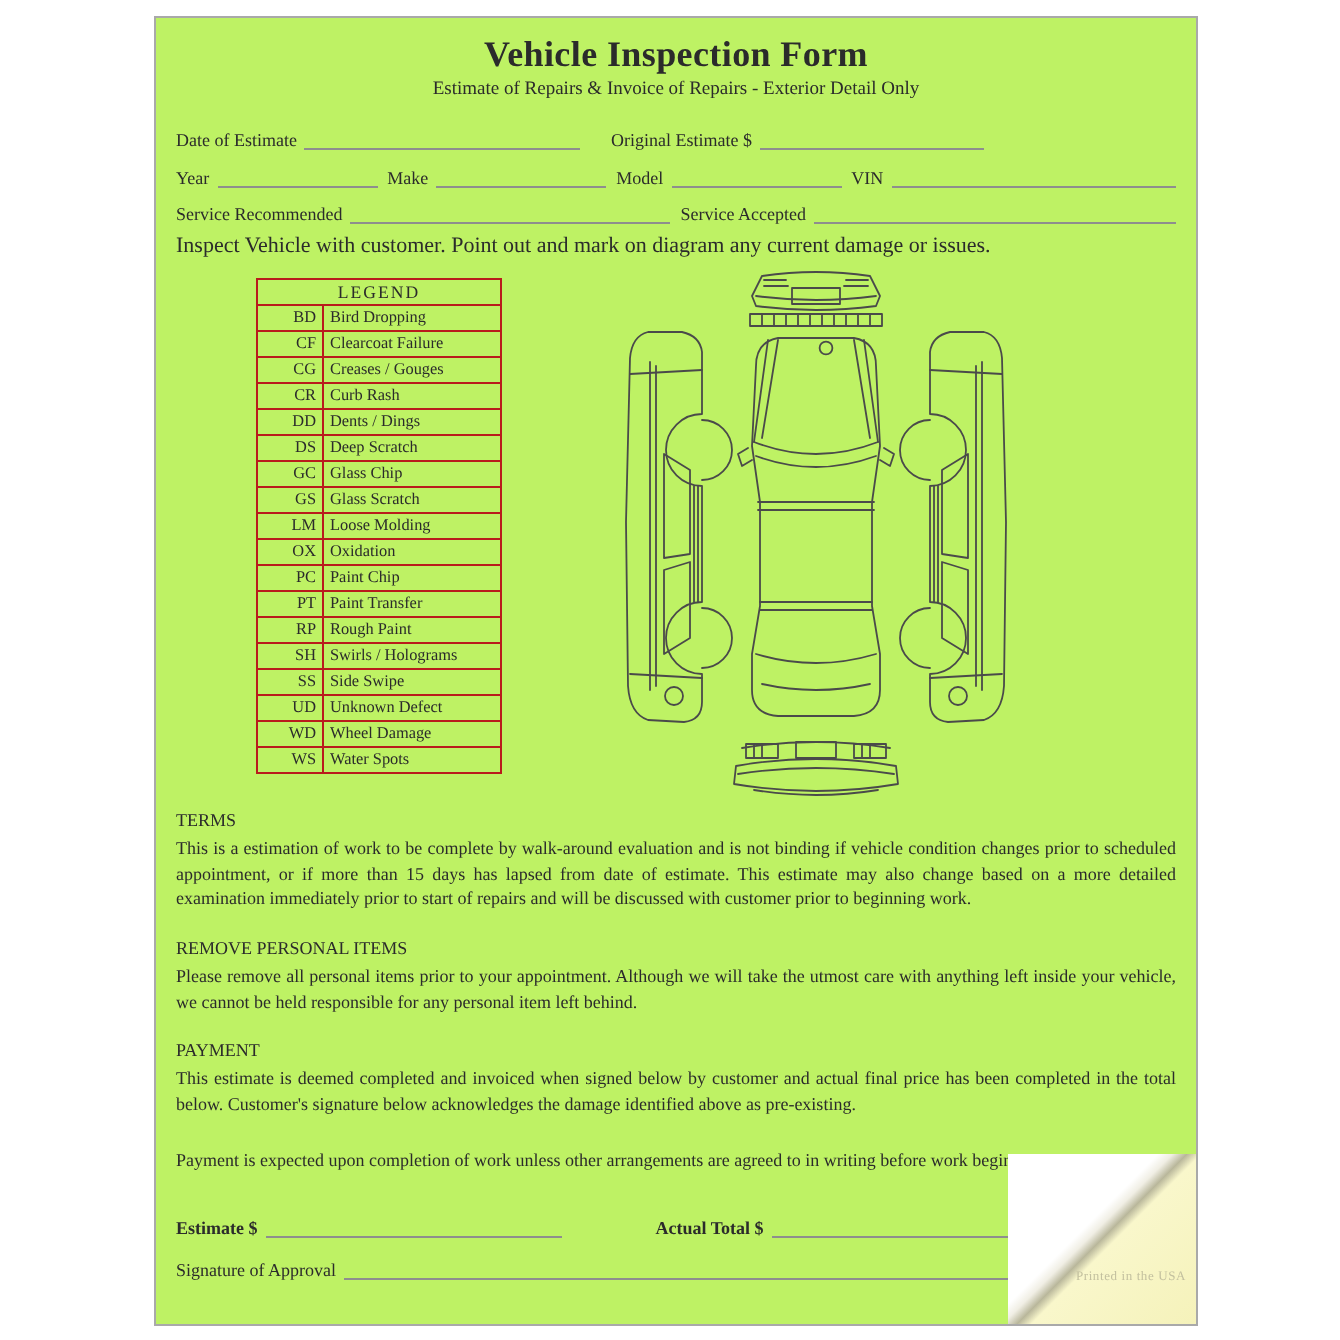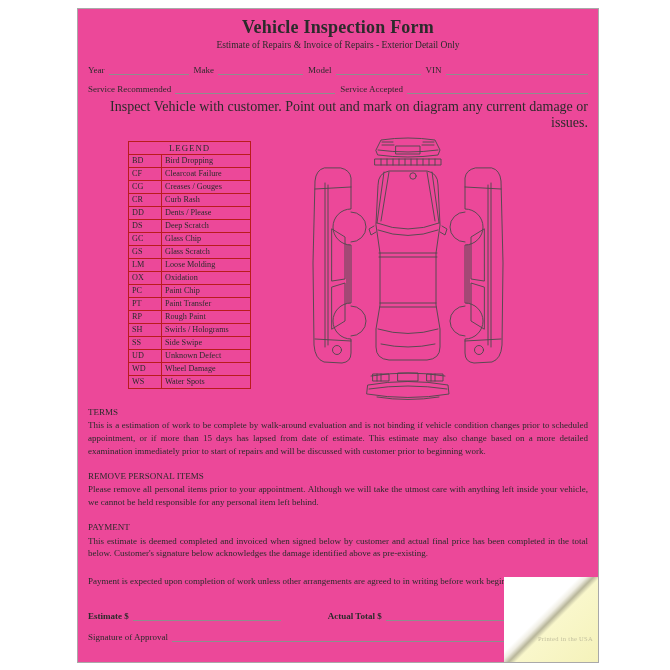--- a/index.html
+++ b/index.html
@@ -1,39 +1,39 @@
 <!DOCTYPE html>
 <html><head>
 <meta charset="utf-8">
 <style>
   html,body{margin:0;padding:0;background:#ffffff;}
   body{width:670px;height:670px;position:relative;font-family:"Liberation Serif","DejaVu Serif",serif;color:#2b2b2b;}
-  .page{position:absolute;left:77px;top:8px;width:520px;height:653px;background:#ec4899;border:1px solid #a9a9a9;overflow:hidden;}
+  .page{position:absolute;left:77px;top:8px;width:520px;height:653px;background:#bef264;border:1px solid #a9a9a9;overflow:hidden;}
   .header{text-align:center;padding-top:8px;}
   .title{font-size:18px;font-weight:bold;letter-spacing:.2px;}
   .subtitle{font-size:9.5px;margin-top:2px;}
 
   .fields{padding:0 10px;margin-top:13px;}
   .frow{display:flex;align-items:flex-end;font-size:9px;margin-top:6.5px;}
   .frow .lbl{white-space:nowrap;padding-right:4px;}
   .frow .lbl.mid{padding-left:5px;}
   .fl{border-bottom:1px solid #8e8e8e;height:11px;flex:none;}
   .fl.grow{flex:1;}
   .w138{width:138px;} .w112{width:112px;} .w160{width:160px;} .w86{width:86px;}
   .w80{width:80px;} .w85{width:85px;} .w148{width:148px;}
   .sp10{width:10px;flex:none;} .sp42{width:42px;flex:none;} .sp100{width:104px;flex:none;}
   .mr18{margin-right:18px;} .mr28{margin-right:28px;}
 
-  .instruction{padding:0 10px;font-size:14px;margin-top:5px;text-align:right;}
+  .instruction{padding:0 10px;font-size:11px;margin-top:5px;}
 
   .middle{position:relative;height:271px;margin-top:2px;}
   .legend{position:absolute;left:50px;top:8px;border-collapse:collapse;font-size:8.2px;}
   .legend th,.legend td{border:1px solid #b91c1c;padding:1px 3px;height:10px;line-height:10px;}
   .legend th{font-size:8.8px;font-weight:normal;letter-spacing:1px;text-align:center;}
-  .legend td.code{width:26px;text-align:left;}
+  .legend td.code{width:26px;text-align:right;}
   .legend td:last-child{width:82px;}
   .diagram{position:absolute;left:227px;top:0;}
   .diagram path,.diagram rect,.diagram circle{fill:none;stroke:#4a4a4a;stroke-width:.9;stroke-linejoin:round;stroke-linecap:round;}
 
   .sect{padding:0 10px;font-size:9px;text-align:justify;line-height:1.42;}
   .sect .hd{margin-bottom:1px;}
   .mt2{margin-top:2px;} .mt12{margin-top:12px;font-family:Liberation Serif, serif;} .note{margin-top:15px;text-align:left;}
 
   .footer{padding:0 10px;}
   .frow.est{margin-top:21px;font-weight:bold;}
@@ -47,20 +47,28 @@
 <body>
 
 <div class="page">
 
   <div class="header">
     <div class="title">Vehicle Inspection Form</div>
     <div class="subtitle">Estimate of Repairs &amp; Invoice of Repairs - Exterior Detail Only</div>
   </div>
 
   <div class="fields">
+    <div class="frow">
+      <span class="lbl">Date of Estimate</span>
+      <span class="fl w138"></span>
+      <span class="sp10"></span>
+      <span class="lbl mid">Original Estimate  $</span>
+      <span class="fl w112"></span>
+      <span class="sp100"></span>
+    </div>
     <div class="frow">
       <span class="lbl">Year</span>
       <span class="fl w80"></span>
       <span class="lbl mid">Make</span>
       <span class="fl w85"></span>
       <span class="lbl mid">Model</span>
       <span class="fl w85"></span>
       <span class="lbl mid">VIN</span>
       <span class="fl grow"></span>
     </div>
@@ -93,21 +101,21 @@
           <tr>
             <td class="code">CG</td>
             <td>Creases / Gouges</td>
           </tr>
           <tr>
             <td class="code">CR</td>
             <td>Curb Rash</td>
           </tr>
           <tr>
             <td class="code">DD</td>
-            <td>Dents / Please</td>
+            <td>Dents / Dings</td>
           </tr>
           <tr>
             <td class="code">DS</td>
             <td>Deep Scratch</td>
           </tr>
           <tr>
             <td class="code">GC</td>
             <td>Glass Chip</td>
           </tr>
           <tr>

